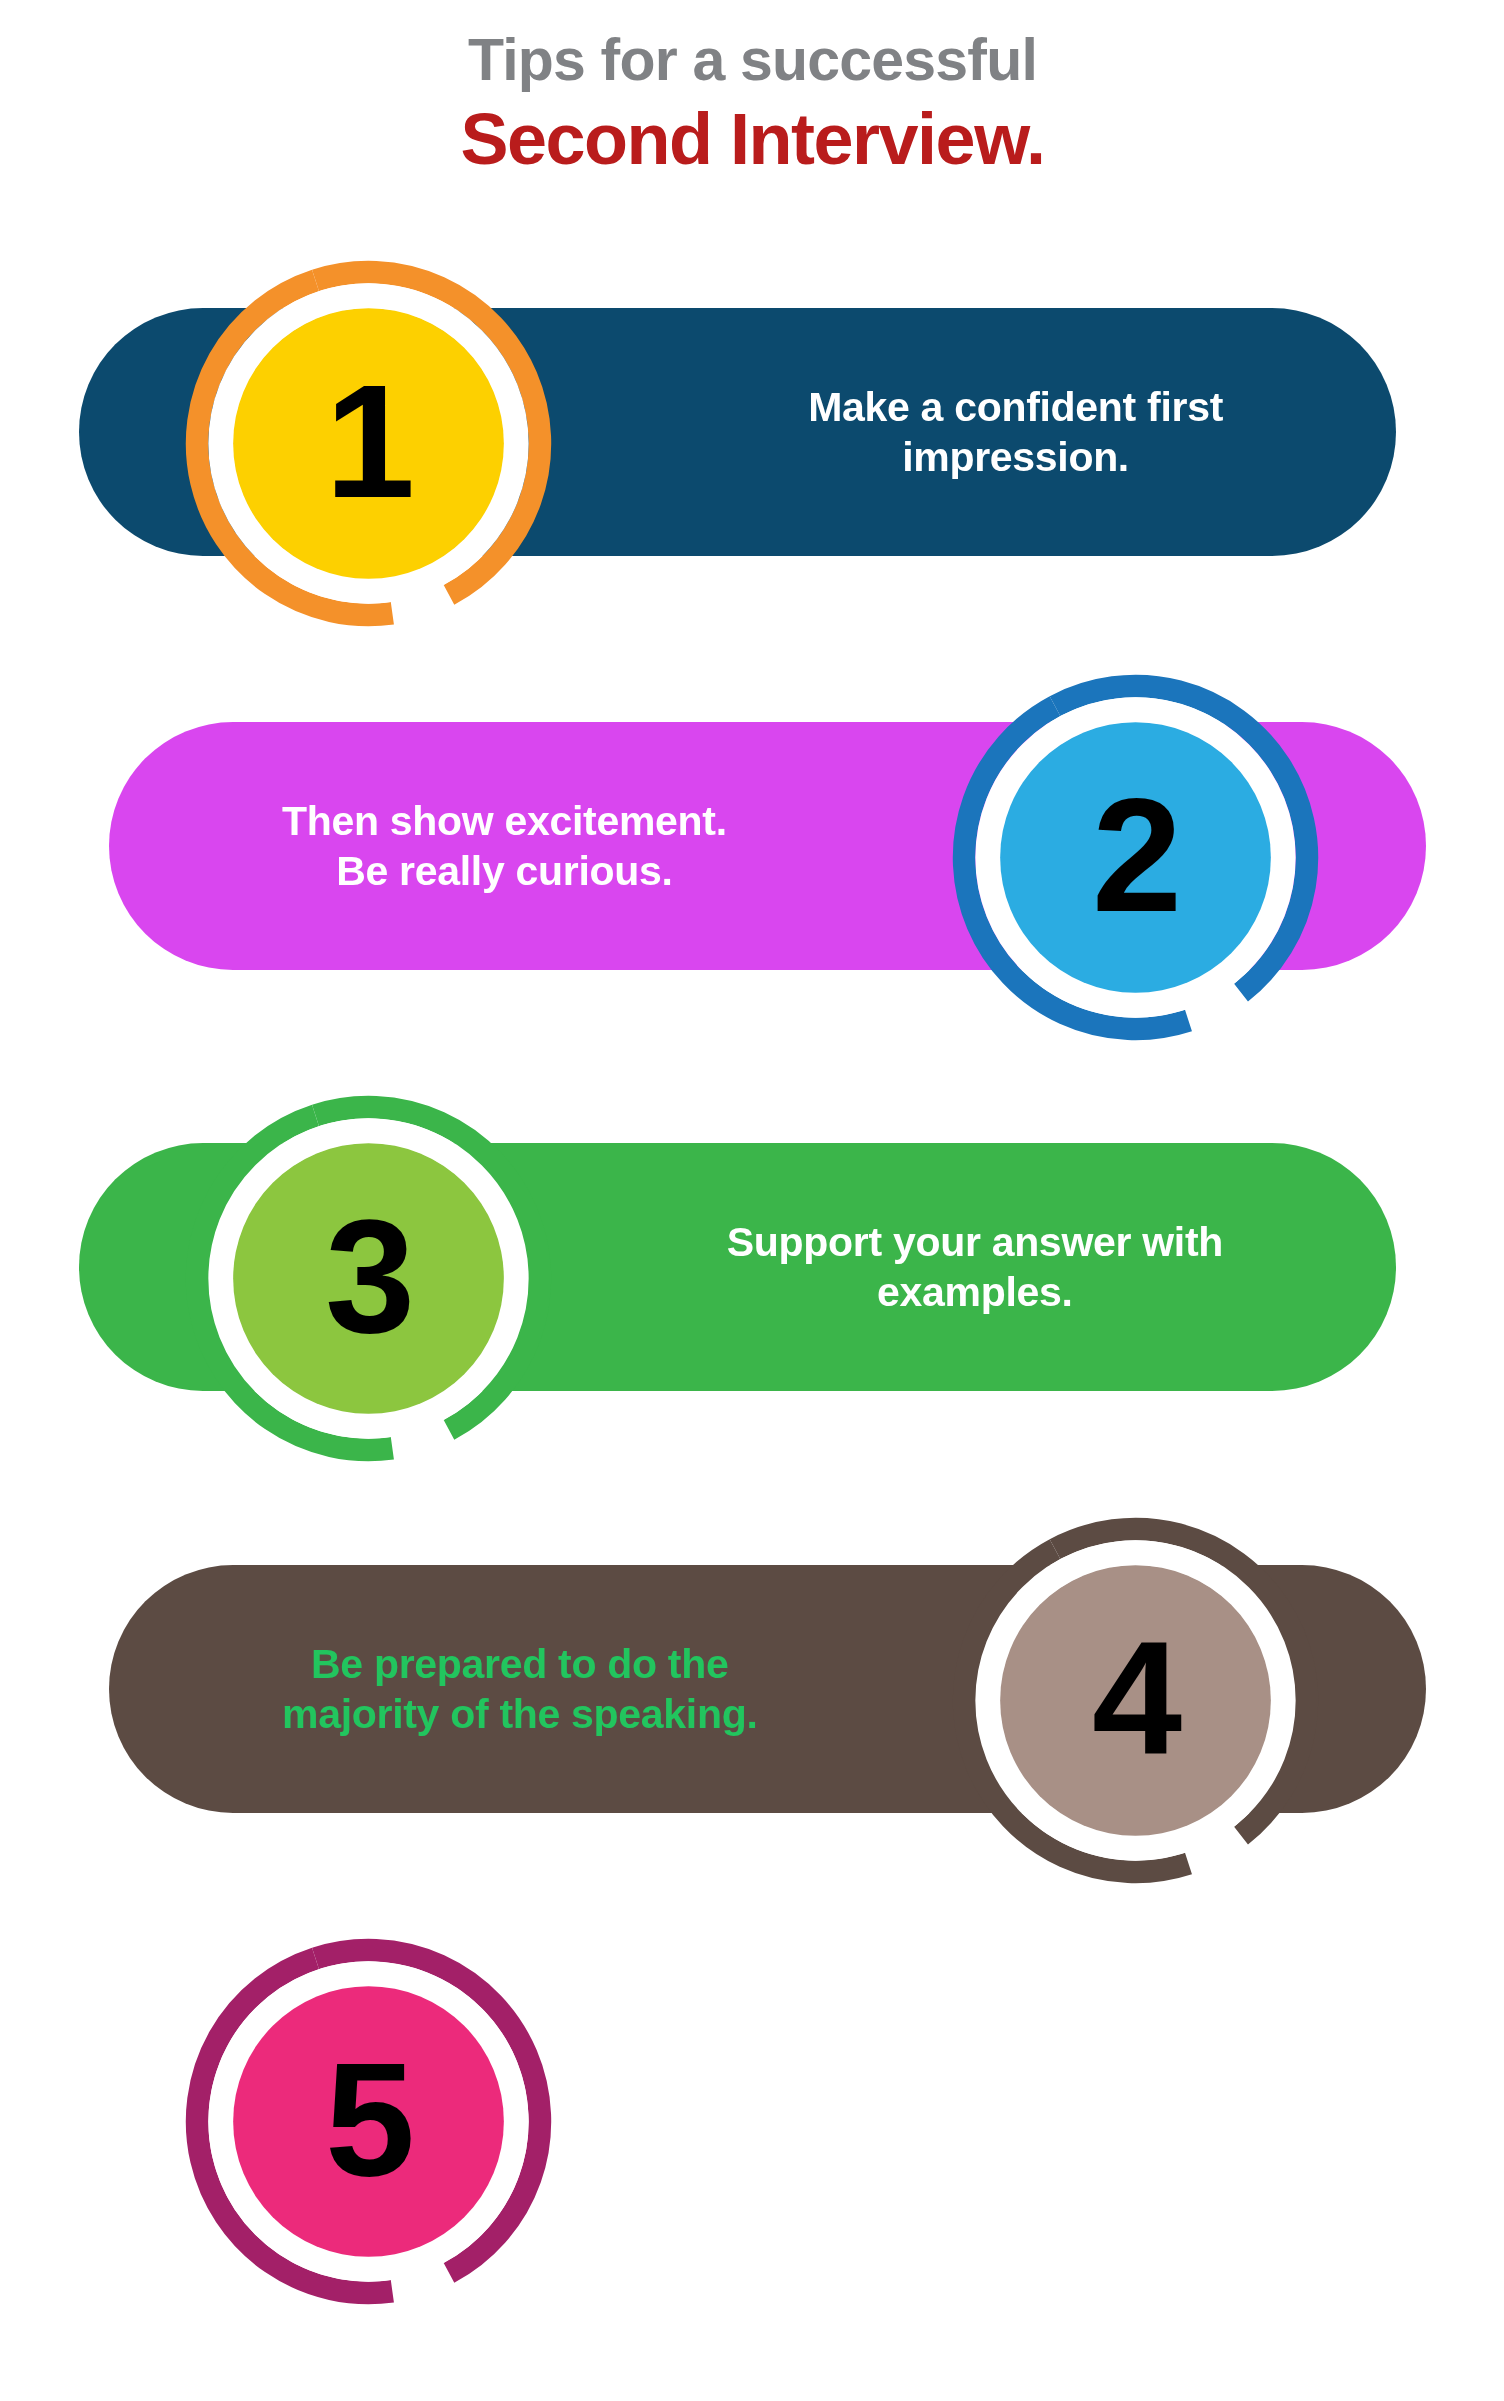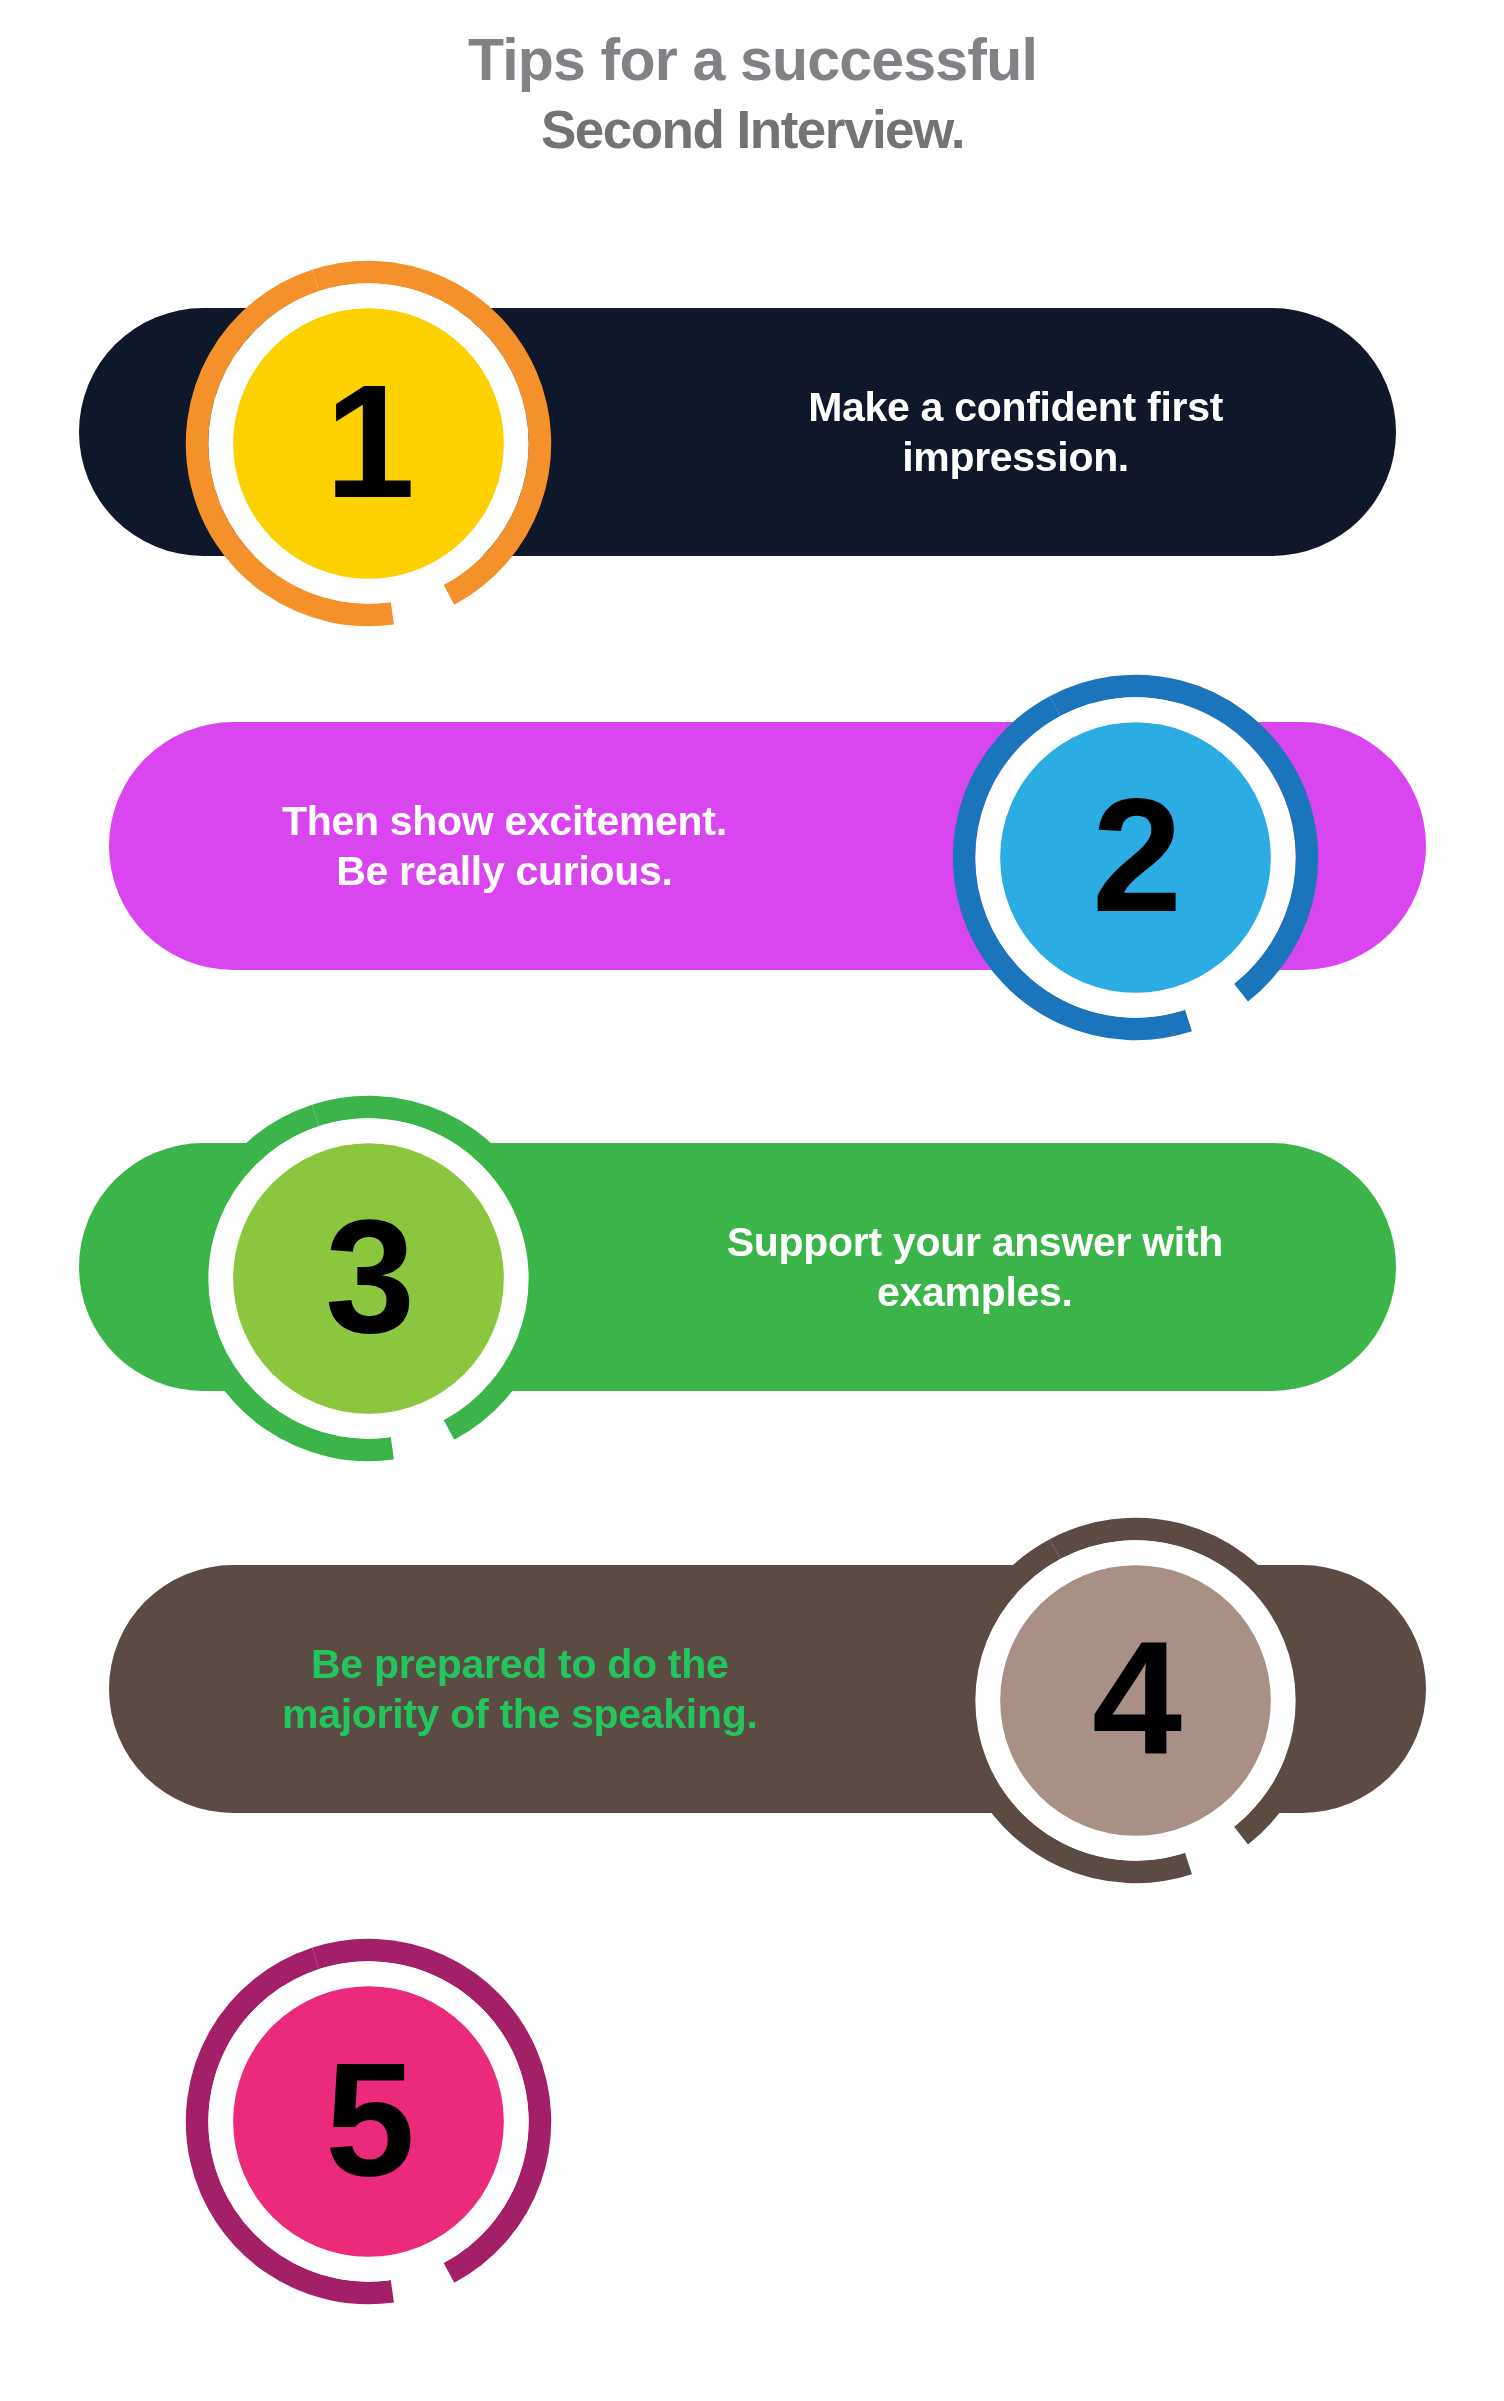--- a/index.html
+++ b/index.html
@@ -32,23 +32,23 @@
   .title-kicker {
     font-size: 59px;
     font-weight: 700;
     color: #808285;
     letter-spacing: -0.8px;
     line-height: 1.05;
     margin: 0;
     font-family: "Liberation Sans", sans-serif;
   }
   .title-main {
-    font-size: 53px;
-    font-weight: 700;
-    color: #737373;
+    font-size: 72px;
+    font-weight: 700;
+    color: #b91c1c;
     letter-spacing: -1.5px;
     line-height: 1.05;
     margin: 10.5px 0 0 0;
     font-family: "Liberation Sans", sans-serif;
   }
 
   
   .row {
     position: absolute;
     left: 0;
@@ -137,21 +137,21 @@
 
 <div class="poster">
 
   <div class="header">
     <div class="title-kicker">Tips for a successful</div>
     <div class="title-main">Second Interview.</div>
   </div>
 
   <div id="rows-container">
       <div class="row row-left" style="top: 248px;">
-        <div class="bar" style="background: #0f172a; align-items: center;">
+        <div class="bar" style="background: #0c4a6e; align-items: center;">
           <div class="bar-text" style="color: rgb(255, 255, 255);">Make a confident first
 impression.</div>
         </div>
         <div class="badge">
           <svg viewBox="0 0 520 520">
             <path d="M 189.54 43.16 A 228 228 0 0 1 367.04 461.31" fill="none" stroke="#F4912A" stroke-width="30"></path>
             <path d="M 291.73 485.78 A 228 228 0 0 1 189.54 43.16" fill="none" stroke="#F4912A" stroke-width="30"></path>
             <circle cx="260" cy="260" r="196" fill="none" stroke="#FFFFFF" stroke-width="34"></circle>
             <circle cx="260" cy="260" r="180" fill="#FDD000"></circle>
           </svg>

